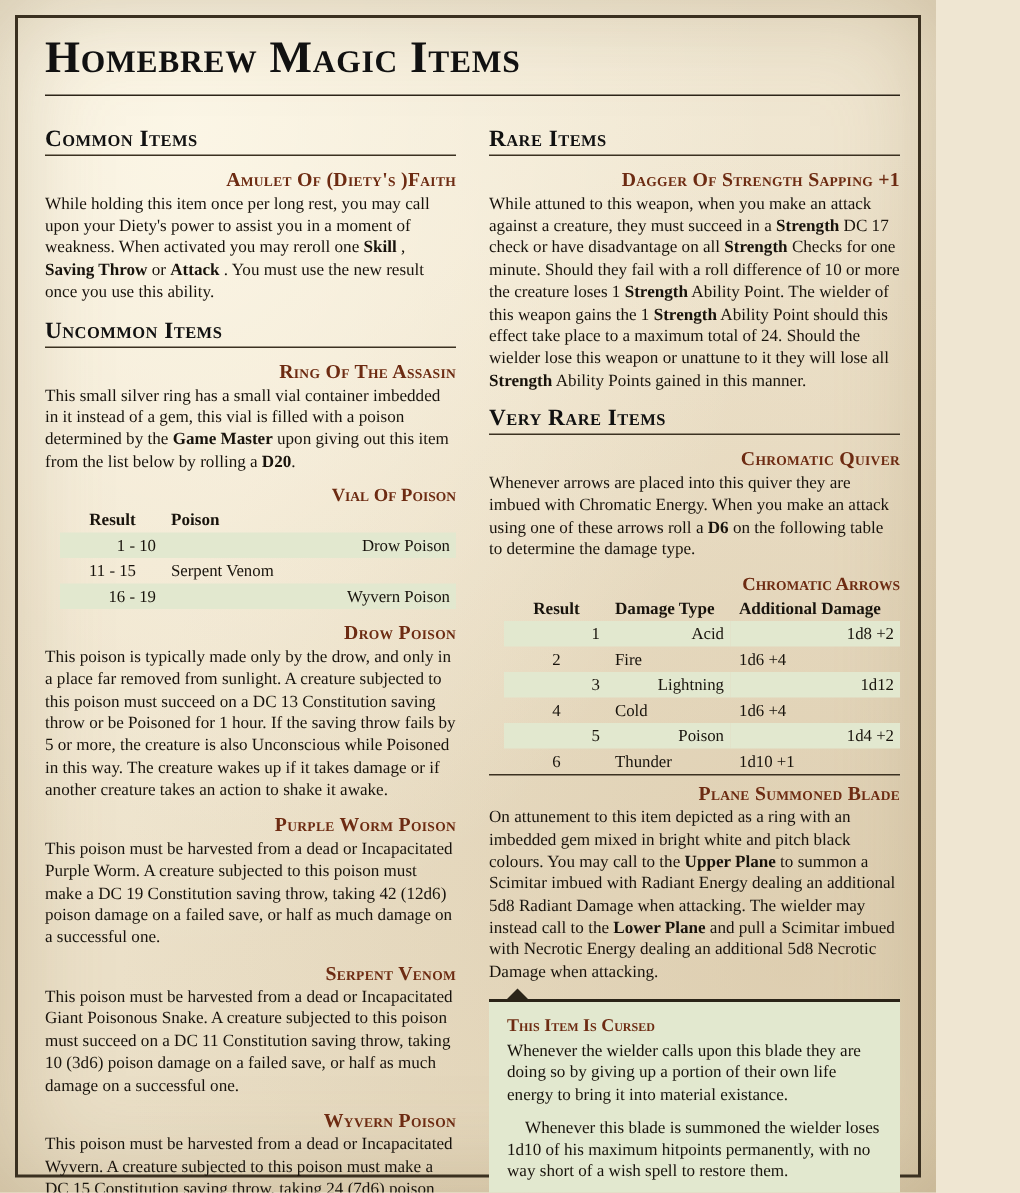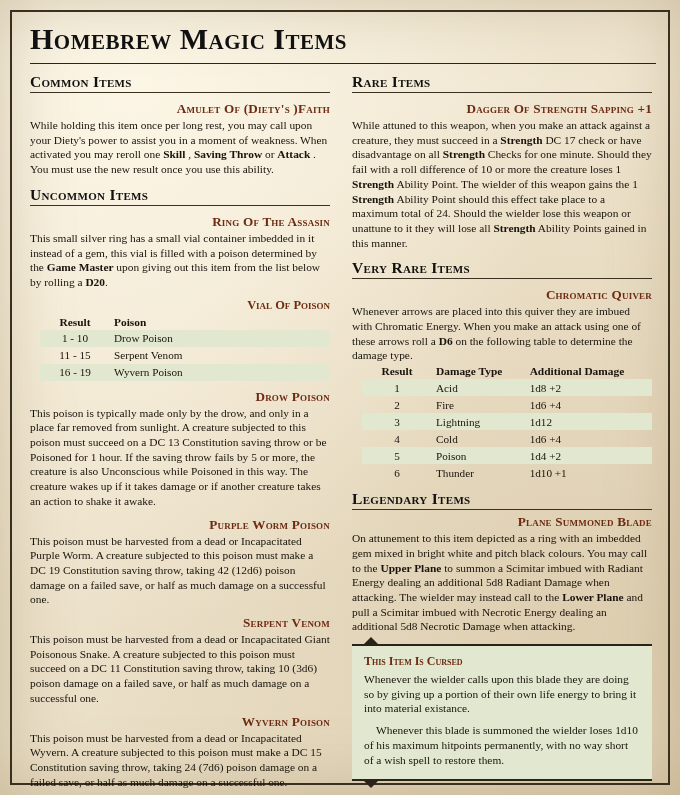--- a/index.html
+++ b/index.html
@@ -9,21 +9,21 @@
   body {
     width: 680px;
     height: 795px;
     background: #efe6d2;
     font-family: "Liberation Serif", serif;
     color: #1a1a1a;
     overflow: hidden;
   }
   .page {
     position: relative;
-    width: 680px;
+    width: 624px;
     height: 795px;
     box-sizing: border-box;
     background:
       radial-gradient(ellipse at 20% 10%, rgba(255,250,235,0.75) 0%, rgba(255,250,235,0) 55%),
       radial-gradient(ellipse at 85% 80%, rgba(210,190,155,0.5) 0%, rgba(210,190,155,0) 60%),
       linear-gradient(160deg, #f3ecda 0%, #eee3cc 40%, #e7dcc3 100%);
     padding-left: 16px;
   }
   .page::before {
     content: "";
@@ -68,21 +68,21 @@
     width: 300px;
   }
   h2.section {
     font-variant: small-caps;
     font-weight: bold;
     font-size: 15.5px;
     margin: 9px 0 1px 0;
     color: #111;
     letter-spacing: 0.3px;
   }
-  h2.section.first { margin-top: 2px; }
+  h2.section.first { margin-top: 13px; }
   .section-rule {
     border-bottom: 1.2px solid #3b3121;
     margin-bottom: 4px;
   }
   h3.item {
     font-variant: small-caps;
     font-weight: bold;
     font-size: 13.2px;
     color: #6d2b12;
     margin: 8px 0 1px 0;
@@ -122,21 +122,21 @@
     border-bottom: none;
     color: #18130c;
     font-family: Liberation Serif, serif;
   }
   table.tbl th.ctr { text-align: center; width: 58px; }
   table.tbl td {
     padding: 2.5px 4px 2.5px 6px;
     color: #18130c;
   }
   table.tbl td.ctr { text-align: center; }
-  table.tbl tr.alt td { background: #e2e8cf; }
+  table.tbl tr.alt td { background: #e2e8cf; text-align: right; }
   .cursed-box {
     position: relative;
     margin-top: 10px;
     background: #e2e8cf;
     border-top: 2px solid #2a2418;
     border-bottom: 2px solid #2a2418;
     padding: 8px 12px 12px 12px;
   }
   .cursed-box::before,
   .cursed-box::after {
@@ -234,20 +234,21 @@
 
         <h3 class="item">Dagger Of Strength Sapping +1</h3>
         <p class="body">While attuned to this weapon, when you make an attack against a creature, they must succeed in a <b>Strength</b> DC 17 check or have disadvantage on all <b>Strength</b> Checks for one minute. Should they fail with a roll difference of 10 or more the creature loses 1 <b>Strength</b> Ability Point. The wielder of this weapon gains the 1 <b>Strength</b> Ability Point should this effect take place to a maximum total of 24. Should the wielder lose this weapon or unattune to it they will lose all <b>Strength</b> Ability Points gained in this manner.</p>
 
         <h2 class="section">Very Rare Items</h2>
         <div class="section-rule"></div>
 
         <h3 class="item">Chromatic Quiver</h3>
         <p class="body">Whenever arrows are placed into this quiver they are imbued with Chromatic Energy. When you make an attack using one of these arrows roll a <b>D6</b> on the following table to determine the damage type.</p>
 
+        <h4 class="sub">Chromatic Arrows</h4>
         <table class="tbl">
           <thead>
             <tr>
               <th class="ctr">Result</th>
               <th>Damage Type</th>
               <th>Additional Damage</th>
             </tr>
           </thead>
           <tbody>
             <tr class="alt">
@@ -276,21 +277,20 @@
               <td>1d4 +2</td>
             </tr>
             <tr>
               <td class="ctr">6</td>
               <td>Thunder</td>
               <td>1d10 +1</td>
             </tr>
           </tbody>
         </table>
 
-        <h2 class="section">Legendary Items</h2>
         <div class="section-rule"></div>
 
         <h3 class="item tight">Plane Summoned Blade</h3>
         <p class="body">On attunement to this item depicted as a ring with an imbedded gem mixed in bright white and pitch black colours. You may call to the <b>Upper Plane</b> to summon a Scimitar imbued with Radiant Energy dealing an additional 5d8 Radiant Damage when attacking. The wielder may instead call to the <b>Lower Plane</b> and pull a Scimitar imbued with Necrotic Energy dealing an additional 5d8 Necrotic Damage when attacking.</p>
 
         <div class="cursed-box">
           <div class="cursed-title">This Item Is Cursed</div>
           <p class="body">Whenever the wielder calls upon this blade they are doing so by giving up a portion of their own life energy to bring it into material existance.</p>
           <p class="body indent-p">Whenever this blade is summoned the wielder loses 1d10 of his maximum hitpoints permanently, with no way short of a wish spell to restore them.</p>
         </div>

